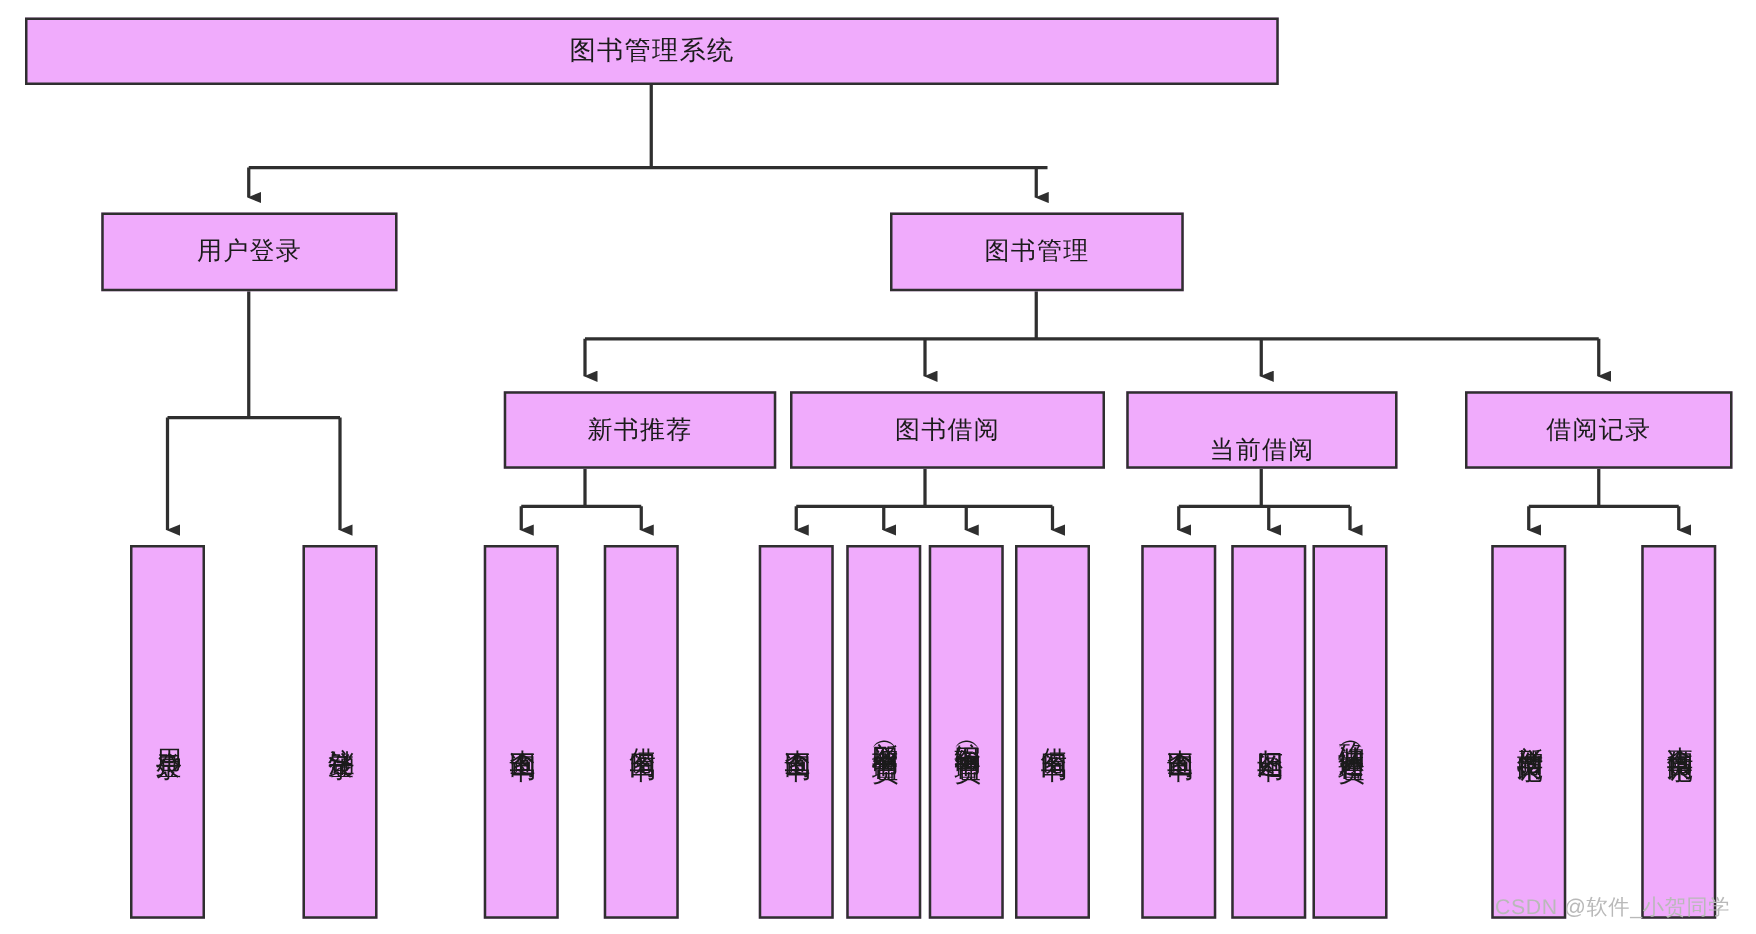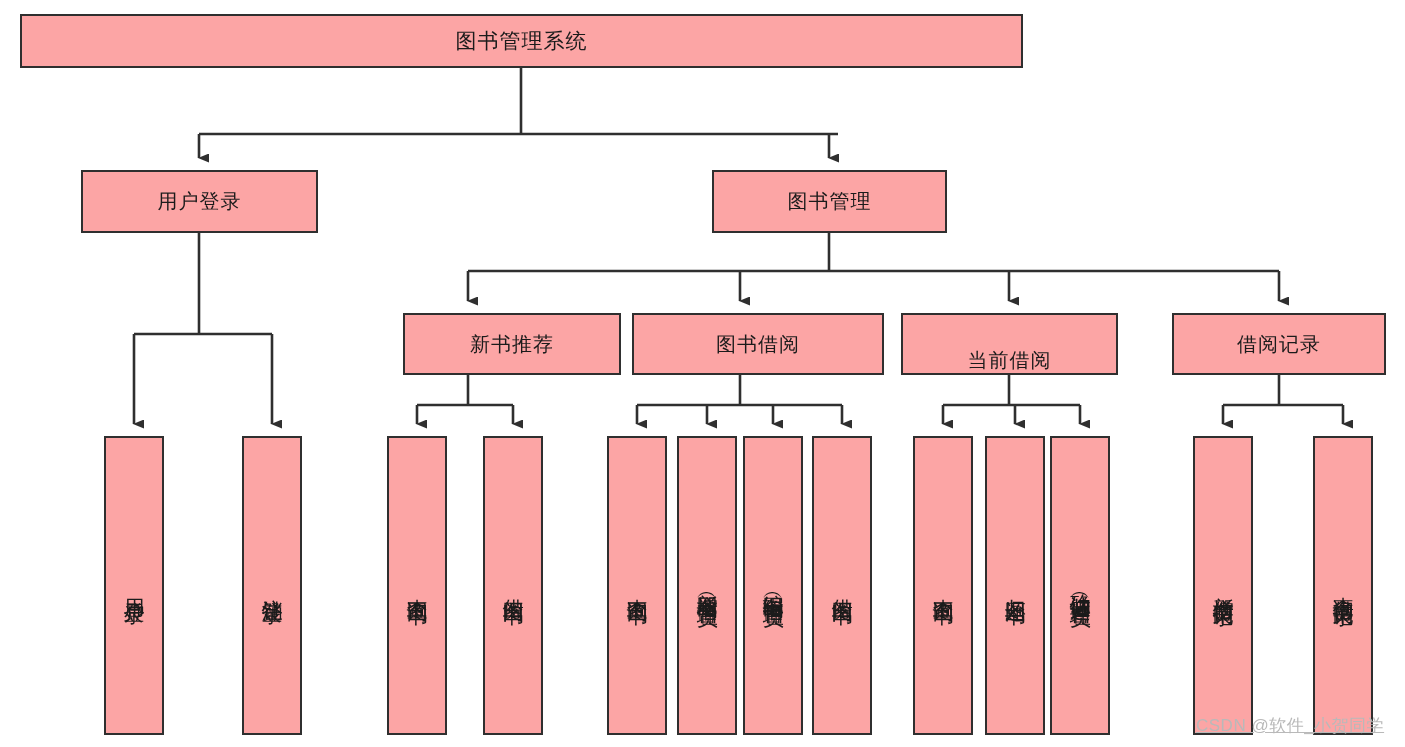--- a/index.html
+++ b/index.html
@@ -6,21 +6,21 @@
   body{
     width:1405px;height:747px;overflow:hidden;
     font-family:"Liberation Sans","DejaVu Sans",sans-serif;
     color:#1a1a1a;
   }
   #stage{position:relative;width:1405px;height:747px;background:#fff;}
   svg.wires{position:absolute;left:0;top:0;width:1405px;height:747px;}
   .node{
     position:absolute;
     box-sizing:border-box;
-    background:#fca5a5;
+    background:#f0abfc;
     border:2px solid #2f2f2f;
     display:flex;align-items:center;justify-content:center;
     text-align:center;
   }
   .node .lbl{
     font-size:20px;
     line-height:1.25;
     letter-spacing:1px;
     color:#1b1b1b;
     white-space:nowrap;
@@ -160,15 +160,15 @@
     <span class="lbl">确认归还（管理员）</span>
   </div>
 
   <div class="node vertical" style="left:1193px;top:436px;width:60px;height:299px;">
     <span class="lbl">新增借阅记录</span>
   </div>
   <div class="node vertical" style="left:1313px;top:436px;width:60px;height:299px;">
     <span class="lbl">查询借阅记录</span>
   </div>
 
-  <div class="watermark" style="left:1196px;top:714px;text-decoration:underline;">CSDN @软件_小贺同学</div>
+  <div class="watermark" style="left:1196px;top:714px;">CSDN @软件_小贺同学</div>
 
 </div>
 
 </body></html>

